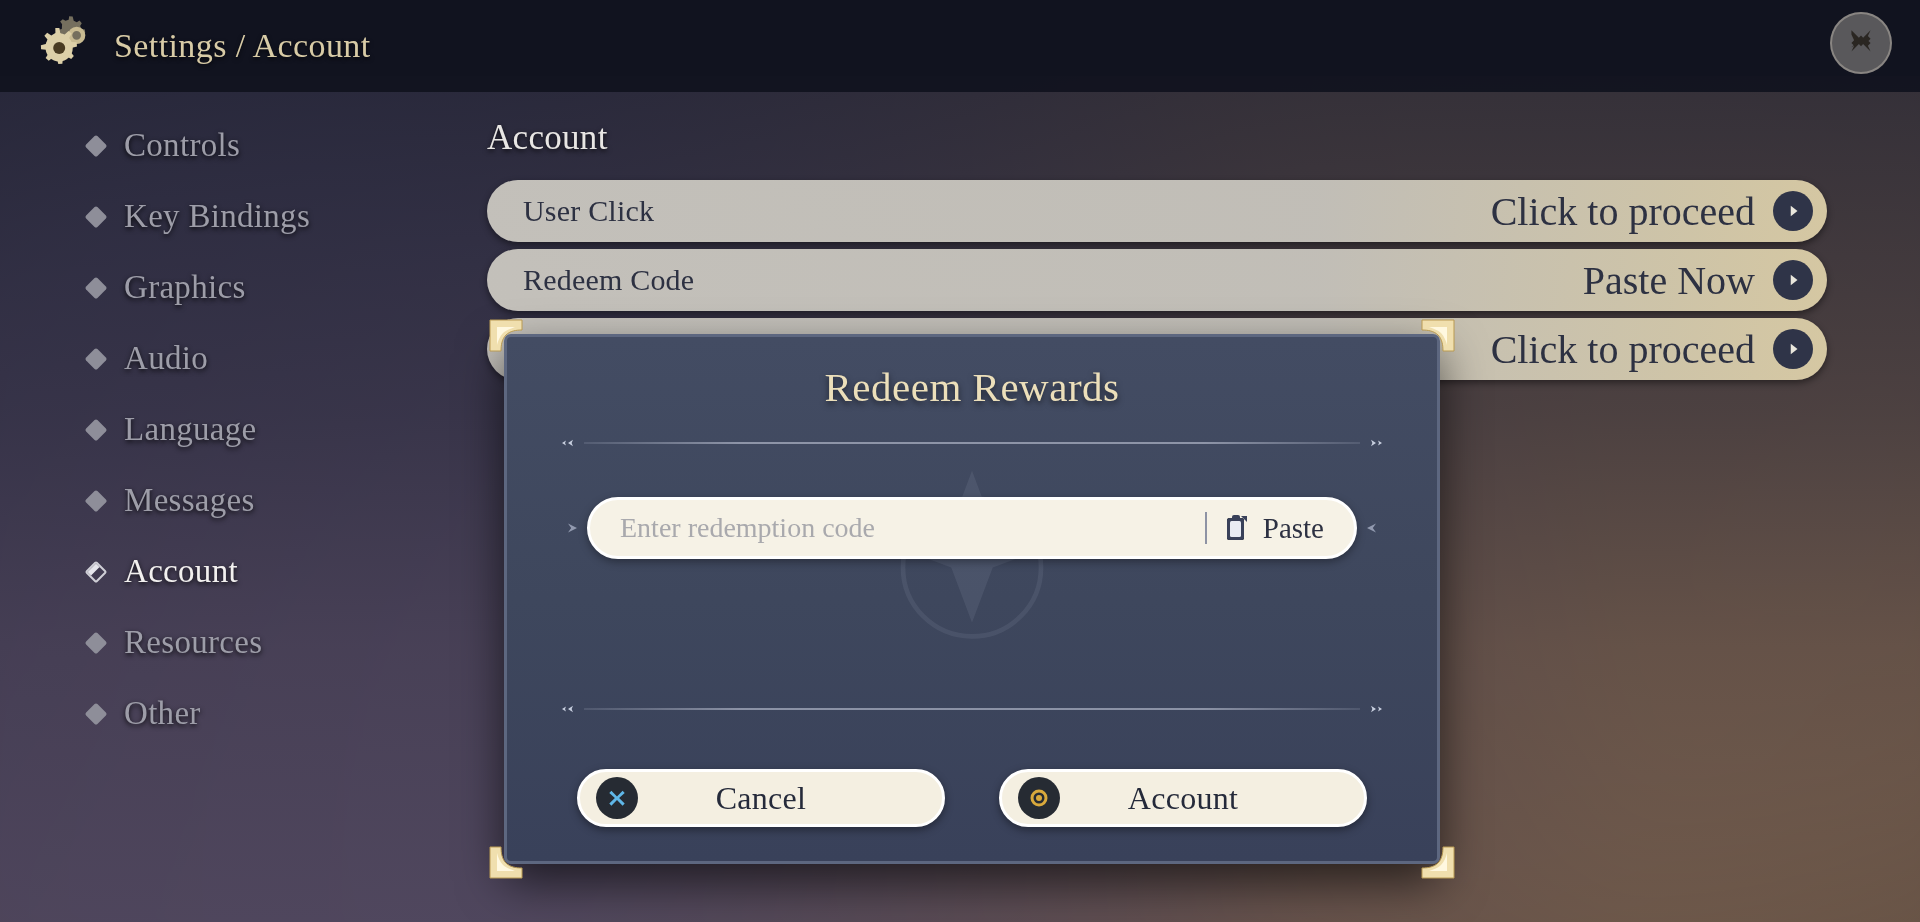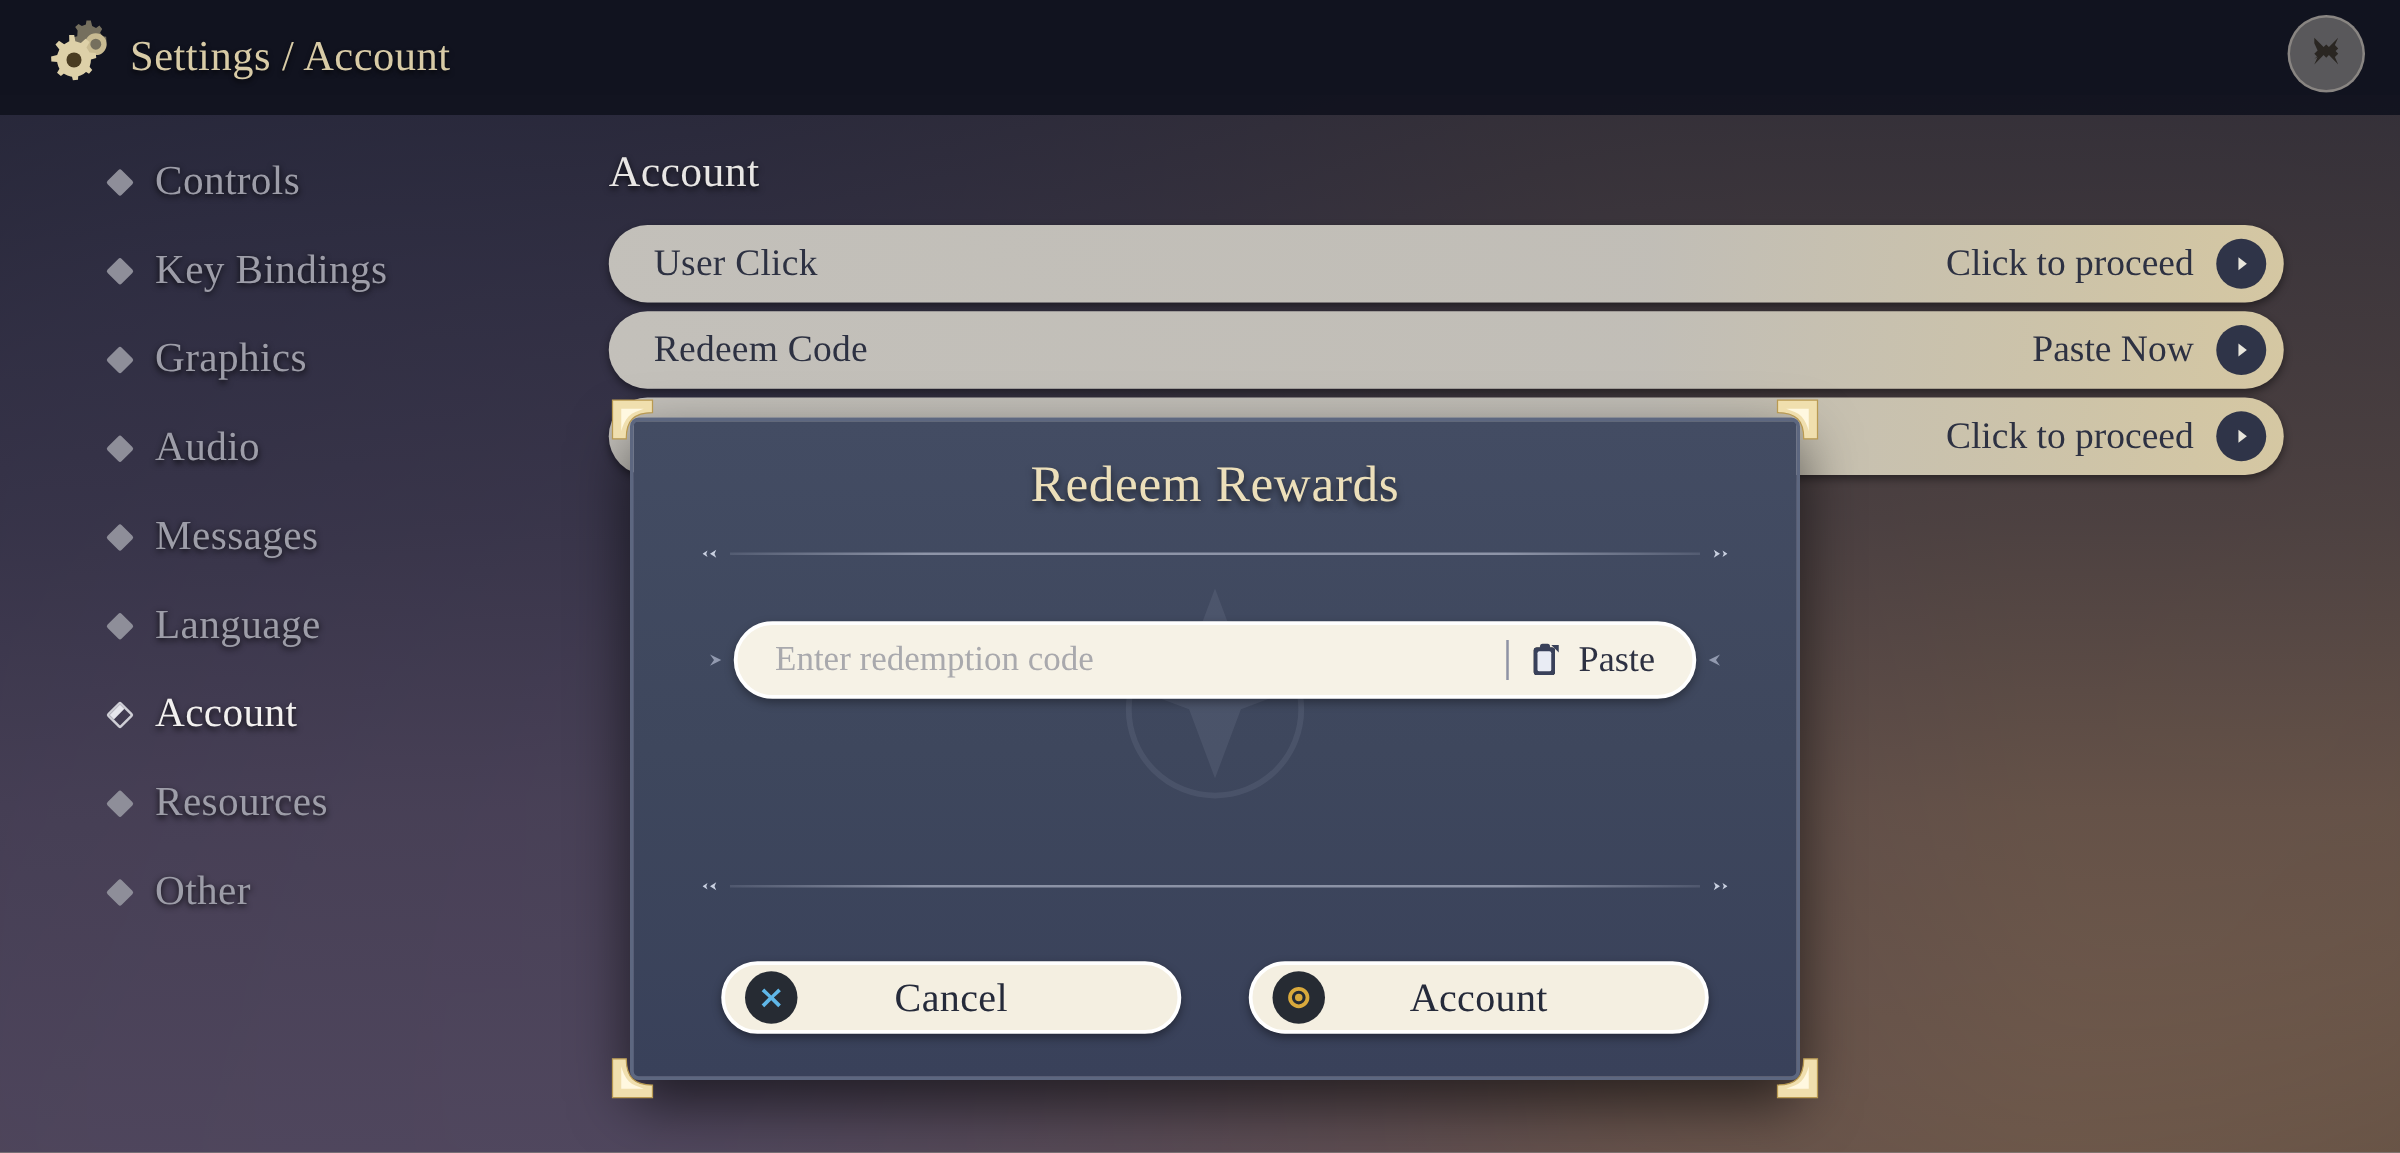--- a/index.html
+++ b/index.html
@@ -35,21 +35,21 @@
       rgba(22,24,38,.93) 0 76px,
       rgba(30,32,48,.80) 76px,
       rgba(34,34,48,.62) 45%,
       rgba(40,36,44,.42) 70%,
       rgba(44,38,40,.30) 100%);
   }
 
   
   .topbar {
     position:absolute; left:0; top:0; width:1920px; height:92px;
-    display:flex; align-items:center; gap:8px; padding-left:34px;
+    display:flex; align-items:center; gap:18px; padding-left:34px;
     background:rgba(16,18,30,.92);
     z-index:6;
   }
   .gear-icon { width:62px; height:62px; flex:none; }
   .breadcrumb {
     font-size:34px; letter-spacing:.4px;
     color:#d8cba6;
     text-shadow:0 2px 4px rgba(0,0,0,.7);
   }
   .close-btn {
@@ -101,21 +101,21 @@
       rgba(203,200,192,.93) 62%,
       rgba(216,206,176,.93) 88%,
       rgba(224,210,170,.93) 100%);
     display:flex; align-items:center; justify-content:space-between;
     padding:0 14px 0 36px;
     box-shadow:0 3px 7px rgba(0,0,0,.45);
     cursor:pointer;
   }
   .acct-name { font-size:30px; color:#2d3142; letter-spacing:.2px; }
   .acct-right { display:flex; align-items:center; gap:18px; }
-  .acct-action { font-size:30px; color:#2d3142; }
+  .acct-action { font-size:40px; color:#2d3142; }
   .arrow-btn {
     width:40px; height:40px; border-radius:50%;
     background:#2f3448;
     display:flex; align-items:center; justify-content:center;
     flex:none;
   }
   .arrow-btn svg { width:18px; height:18px; }
 
   
   .modal {
@@ -257,25 +257,25 @@
     <div class="side-item">
       <span class="side-bullet"></span>
       <span class="side-label">Graphics</span>
     </div>
     <div class="side-item">
       <span class="side-bullet"></span>
       <span class="side-label">Audio</span>
     </div>
     <div class="side-item">
       <span class="side-bullet"></span>
+      <span class="side-label">Language</span>
+    </div>
+    <div class="side-item">
+      <span class="side-bullet"></span>
       <span class="side-label">Messages</span>
-    </div>
-    <div class="side-item">
-      <span class="side-bullet"></span>
-      <span class="side-label">Language</span>
     </div>
     <div class="side-item active">
       <span class="side-bullet"></span>
       <span class="side-label">Account</span>
     </div>
     <div class="side-item">
       <span class="side-bullet"></span>
       <span class="side-label">Resources</span>
     </div>
     <div class="side-item">

